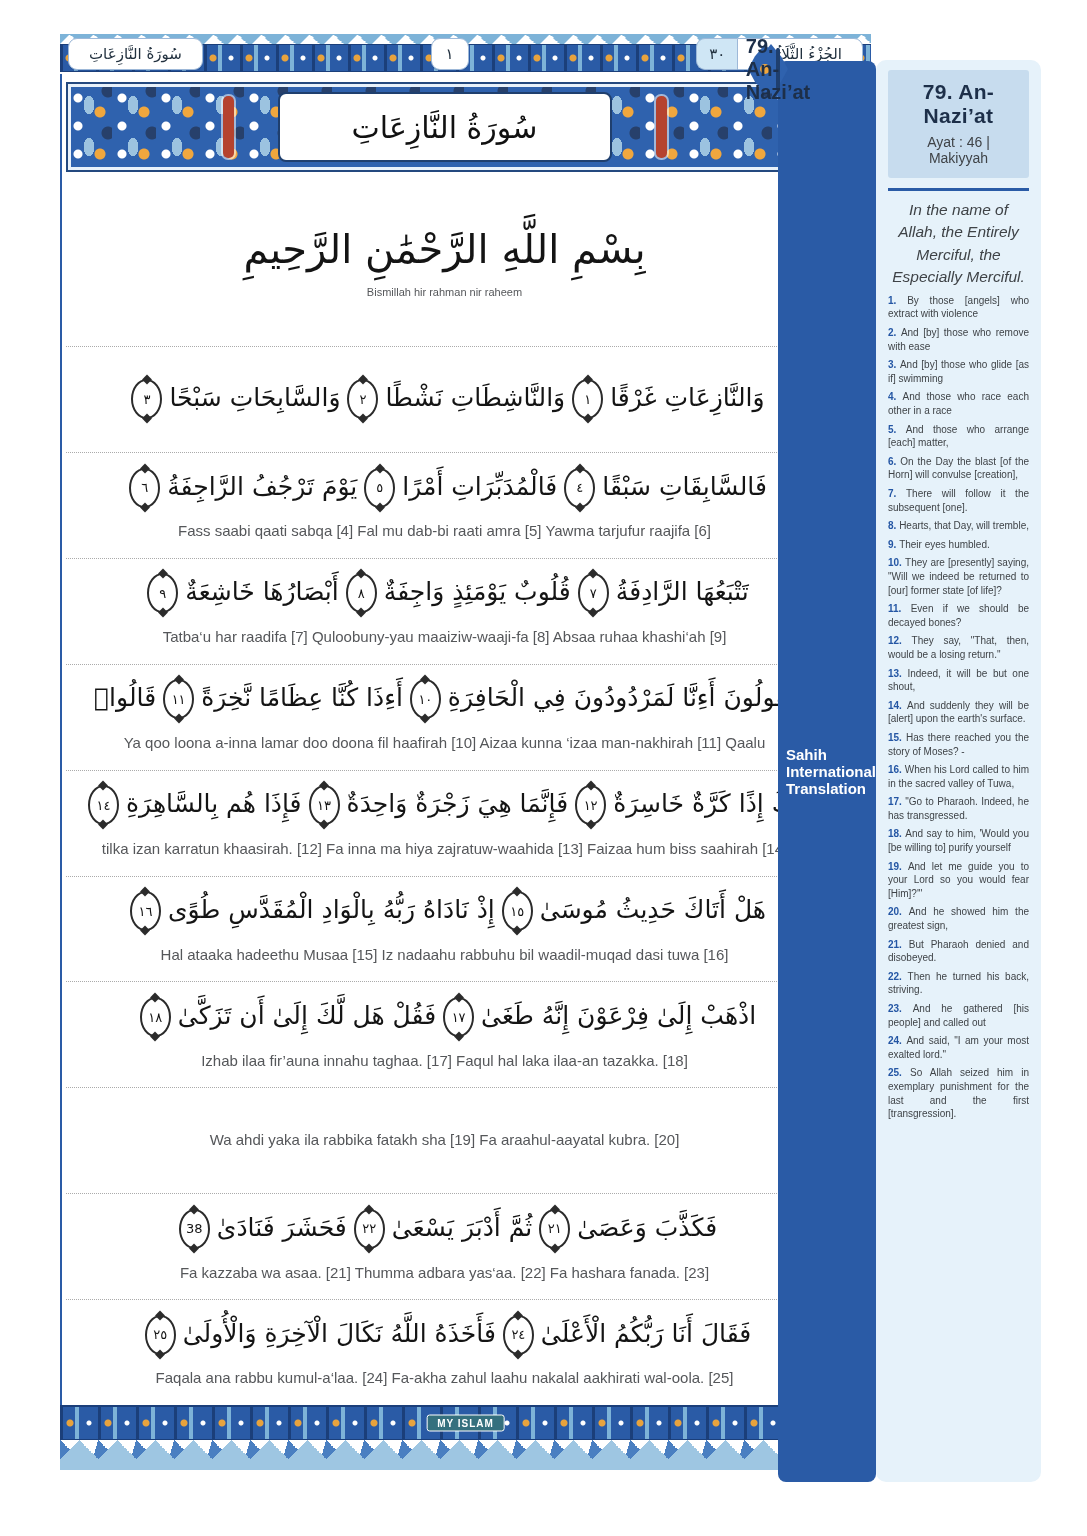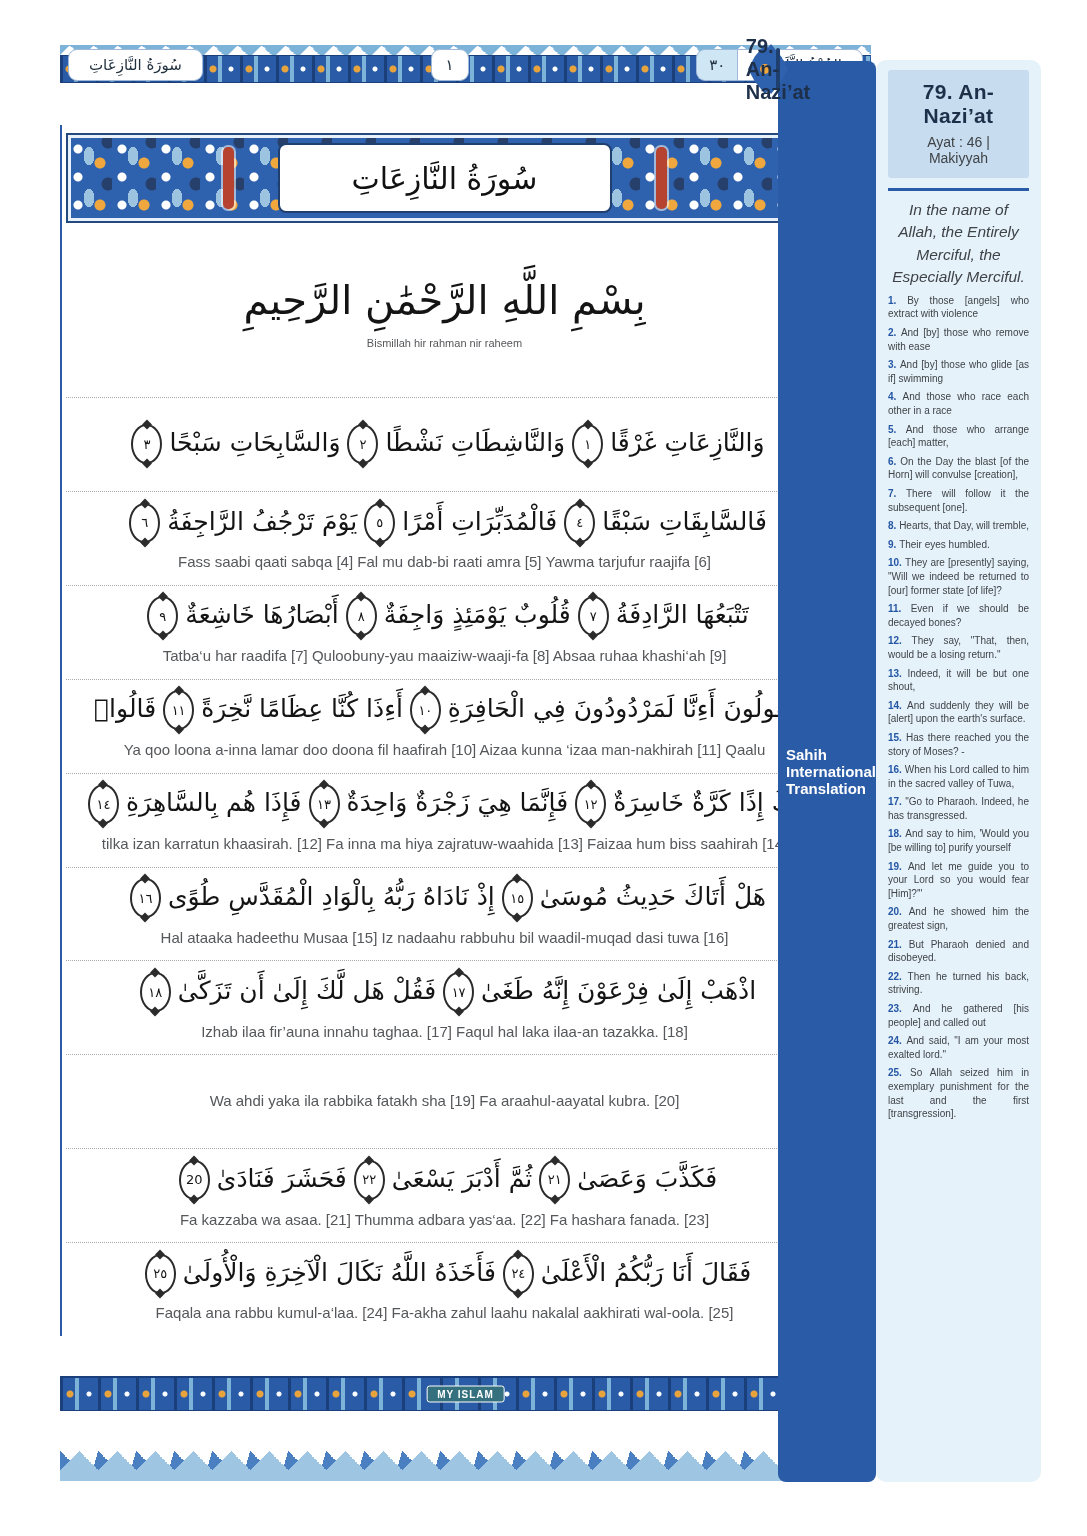--- a/index.html
+++ b/index.html
@@ -2,22 +2,22 @@
 <html><head>
 <meta charset="utf-8">
 <style>
   html,body{margin:0;padding:0;}
   body{
     width:1087px;height:1536px;position:relative;background:#ffffff;
     font-family:"Liberation Sans",sans-serif;overflow:hidden;
   }
   
   .main-col{
-    position:absolute;left:60px;top:45px;width:811px;height:1436px;
-    display:flex;flex-direction:column;gap:40px;
+    position:absolute;left:60px;top:34px;width:811px;height:1436px;
+    display:flex;flex-direction:column;
   }
   
   .header-strip{position:relative;height:40px;flex:0 0 auto;}
   .finials{
     position:absolute;left:0;right:0;top:0;height:12px;
     background:conic-gradient(from -45deg at 50% 100%, #7db3d8 0 90deg, transparent 0) bottom/24px 12px repeat-x;
   }
   .head-band{
     position:absolute;left:0;right:0;bottom:2px;height:26px;
     background:
@@ -209,21 +209,21 @@
             <div class="translit-line">Hal ataaka hadeethu Musaa  [15]  Iz nadaahu rabbuhu bil waadil-muqad dasi tuwa  [16]</div>
           </div>
           <div class="verse-block">
             <div class="arabic-line"><span class="ar-seg">اذْهَبْ إِلَىٰ فِرْعَوْنَ إِنَّهُ طَغَىٰ</span><span class="ayah">١٧</span><span class="ar-seg">فَقُلْ هَل لَّكَ إِلَىٰ أَن تَزَكَّىٰ</span><span class="ayah">١٨</span></div>
             <div class="translit-line">Izhab ilaa fir’auna innahu taghaa.  [17]  Faqul hal laka ilaa-an tazakka.  [18]</div>
           </div>
           <div class="verse-block">
             <div class="translit-line">Wa ahdi yaka ila rabbika fatakh sha  [19]  Fa araahul-aayatal kubra.  [20]</div>
           </div>
           <div class="verse-block">
-            <div class="arabic-line"><span class="ar-seg">فَكَذَّبَ وَعَصَىٰ</span><span class="ayah">٢١</span><span class="ar-seg">ثُمَّ أَدْبَرَ يَسْعَىٰ</span><span class="ayah">٢٢</span><span class="ar-seg">فَحَشَرَ فَنَادَىٰ</span><span class="ayah">20</span></div>
+            <div class="arabic-line"><span class="ar-seg">فَكَذَّبَ وَعَصَىٰ</span><span class="ayah">٢١</span><span class="ar-seg">ثُمَّ أَدْبَرَ يَسْعَىٰ</span><span class="ayah">٢٢</span><span class="ar-seg">فَحَشَرَ فَنَادَىٰ</span><span class="ayah">38</span></div>
             <div class="translit-line">Fa kazzaba wa asaa.  [21]  Thumma adbara yas‘aa.  [22]  Fa hashara fanada.  [23]</div>
           </div>
           <div class="verse-block">
             <div class="arabic-line"><span class="ar-seg">فَقَالَ أَنَا رَبُّكُمُ الْأَعْلَىٰ</span><span class="ayah">٢٤</span><span class="ar-seg">فَأَخَذَهُ اللَّهُ نَكَالَ الْآخِرَةِ وَالْأُولَىٰ</span><span class="ayah">٢٥</span></div>
             <div class="translit-line">Faqala ana rabbu kumul-a‘laa.  [24]  Fa-akha zahul laahu nakalal aakhirati wal-oola.  [25]</div>
           </div>
         </div>
     </div>
     <div class="v-ornament"></div>
   </div>

